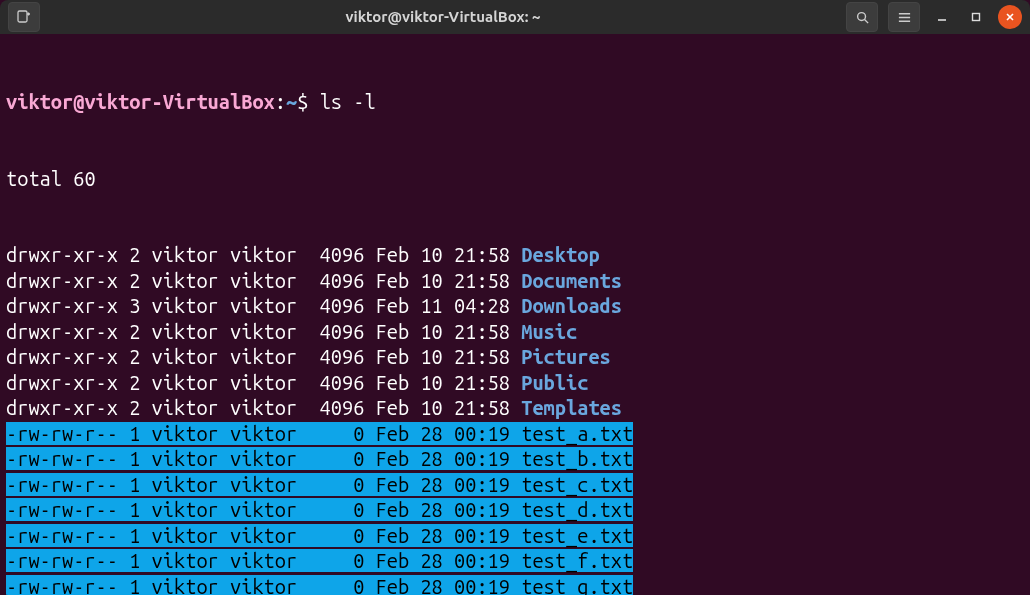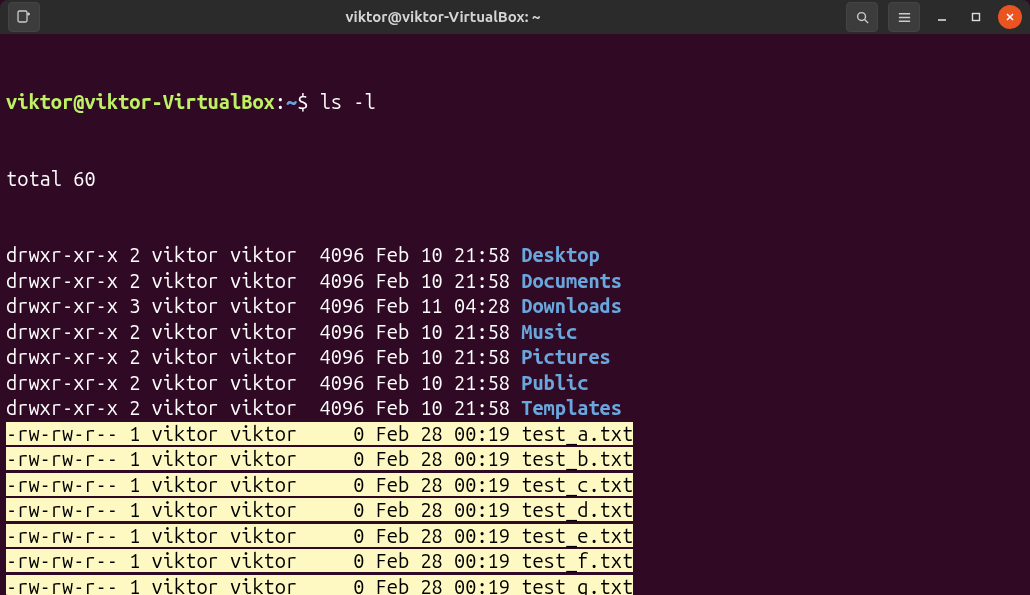--- a/index.html
+++ b/index.html
@@ -42,24 +42,24 @@
     color: #eee;
     font-size: 13px;
   }
   .win-btn.min, .win-btn.max { background: transparent; }
   .win-btn.close { background: #e95420; }
   .terminal {
     padding: 4px 6px 6px 6px;
     white-space: pre;
     letter-spacing: 0px;
   }
-  .green { color: #bef264; font-weight: bold; }
+  .green { color: #f9a8d4; font-weight: bold; }
   .blue  { color: #6aa7de; font-weight: bold; }
   .white { color: #ffffff; }
-  .sel   { background: #fef9c3; color: #000000; }
+  .sel   { background: #0ea5e9; color: #000000; }
   .row { display: block; }
   svg { display: block; }
 </style>
 </head>
 <body>
 
 <div class="titlebar">
   <div class="left">
     <div class="tb-btn">
       <svg width="16" height="16" viewBox="0 0 16 16">

